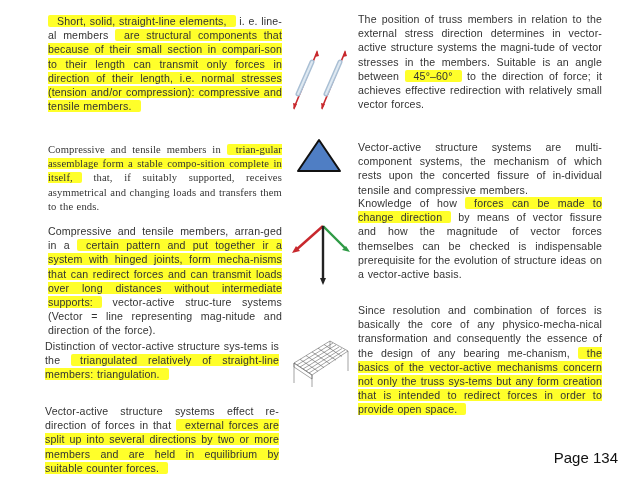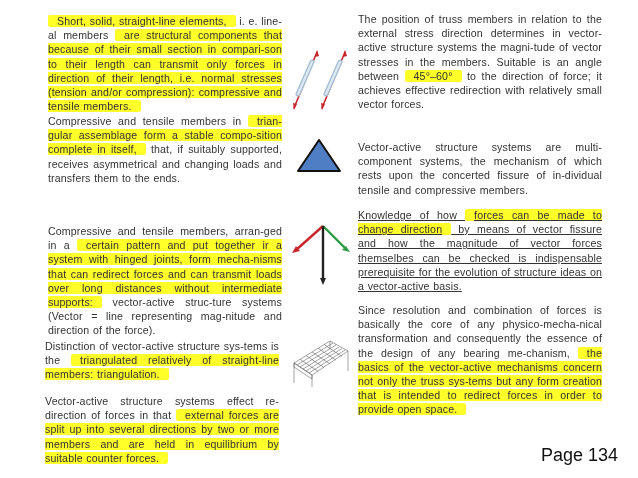--- a/index.html
+++ b/index.html
@@ -7,36 +7,36 @@
     width: 638px; height: 478px; background: #ffffff; position: relative; overflow: hidden;
     font-family: "Liberation Sans", "DejaVu Sans", sans-serif; color: #2a2a2a;
   }
   .para {
     position: absolute; font-size: 10.6px; line-height: 14.2px; text-align: justify;
     letter-spacing: 0.15px; word-spacing: 0.5px; color: #333;
   }
   .hl { background: #ffff2a; border-radius: 2px; padding: 0 9px; }
   .figure { position: absolute; }
   .page-num {
-    position: absolute; right: 20px; bottom: 12px; font-size: 18px; color: #111;
+    position: absolute; right: 20px; bottom: 12px; font-size: 15px; color: #111;
     font-family: "Liberation Sans", sans-serif;
   }
 </style>
 </head>
 <body>
 
 <div class="para" style="left:48px; top:14px; width:234px;"><span class="hl">Short, solid, straight-line elements,</span><span> i. e. line-al members </span><span class="hl">are structural components that because of their small section in compari-son to their length can transmit only forces in direction of their length, i.e. normal stresses (tension and/or compression): compressive and tensile members.</span></div>
-<div class="para" style="left:48px; top:114px; width:234px;"><span>Compressive and tensile members in </span><span class="hl">trian-gular assemblage form a stable compo-sition complete in itself,</span><span> that, if suitably supported, receives asymmetrical and changing loads and transfers them to the ends.</span></div>
+<div class="para" style="left:48px; top:143px; width:234px;font-family:Liberation Serif, serif;"><span>Compressive and tensile members in </span><span class="hl">trian-gular assemblage form a stable compo-sition complete in itself,</span><span> that, if suitably supported, receives asymmetrical and changing loads and transfers them to the ends.</span></div>
 <div class="para" style="left:48px; top:224px; width:234px;"><span>Compressive and tensile members, arran-ged in a </span><span class="hl">certain pattern and put together ir a system with hinged joints, form mecha-nisms that can redirect forces and can transmit loads over long distances without intermediate supports:</span><span> vector-active struc-ture systems (Vector = line representing mag-nitude and direction of the force).</span></div>
 <div class="para" style="left:45px; top:339px; width:234px;"><span>Distinction of vector-active structure sys-tems is the </span><span class="hl">triangulated relatively of straight-line members: triangulation.</span></div>
-<div class="para" style="left:45px; top:394px; width:234px;"><span>Vector-active structure systems effect re-direction of forces in that </span><span class="hl">external forces are split up into several directions by two or more members and are held in equilibrium by suitable counter forces.</span></div>
+<div class="para" style="left:45px; top:404px; width:234px;"><span>Vector-active structure systems effect re-direction of forces in that </span><span class="hl">external forces are split up into several directions by two or more members and are held in equilibrium by suitable counter forces.</span></div>
 
 <div class="para" style="left:358px; top:12px; width:244px;"><span>The position of truss members in relation to the external stress direction determines in vector-active structure systems the magni-tude of vector stresses in the members. Suitable is an angle between </span><span class="hl">45°–60°</span><span> to the direction of force; it achieves effective redirection with relatively small vector forces.</span></div>
 <div class="para" style="left:358px; top:140px; width:244px;"><span>Vector-active structure systems are multi-component systems, the mechanism of which rests upon the concerted fissure of in-dividual tensile and compressive members.</span></div>
-<div class="para" style="left:358px; top:208px; width:244px;text-decoration:underline;"><span>Knowledge of how </span><span class="hl">forces can be made to change direction</span><span> by means of vector fissure and how the magnitude of vector forces themselbes can be checked is indispensable prerequisite for the evolution of structure ideas on a vector-active basis.</span></div>
+<div class="para" style="left:358px; top:196px; width:244px;"><span>Knowledge of how </span><span class="hl">forces can be made to change direction</span><span> by means of vector fissure and how the magnitude of vector forces themselbes can be checked is indispensable prerequisite for the evolution of structure ideas on a vector-active basis.</span></div>
 <div class="para" style="left:358px; top:303px; width:244px;"><span>Since resolution and combination of forces is basically the core of any physico-mecha-nical transformation and consequently the essence of the design of any bearing me-chanism, </span><span class="hl">the basics of the vector-active mechanisms concern not only the truss sys-tems but any form creation that is intended to redirect forces in order to provide open space.</span></div>
 
 <svg class="figure" style="left:288px; top:42px;" width="66" height="76" viewBox="0 0 66 76">
   <g stroke-linecap="round">
     <line x1="6" y1="66" x2="29" y2="10" stroke="#c8282d" stroke-width="1.6"></line>
     <line x1="10" y1="52" x2="24" y2="20" stroke="#a9bfd4" stroke-width="5"></line>
     <line x1="10" y1="52" x2="24" y2="20" stroke="#dfe9f2" stroke-width="2"></line>
     <polygon points="29,8 27,15 31,14" fill="#c8282d"></polygon>
     <polygon points="6,68 5,61 9,62" fill="#c8282d"></polygon>
     <line x1="34" y1="66" x2="57" y2="10" stroke="#c8282d" stroke-width="1.6"></line>

